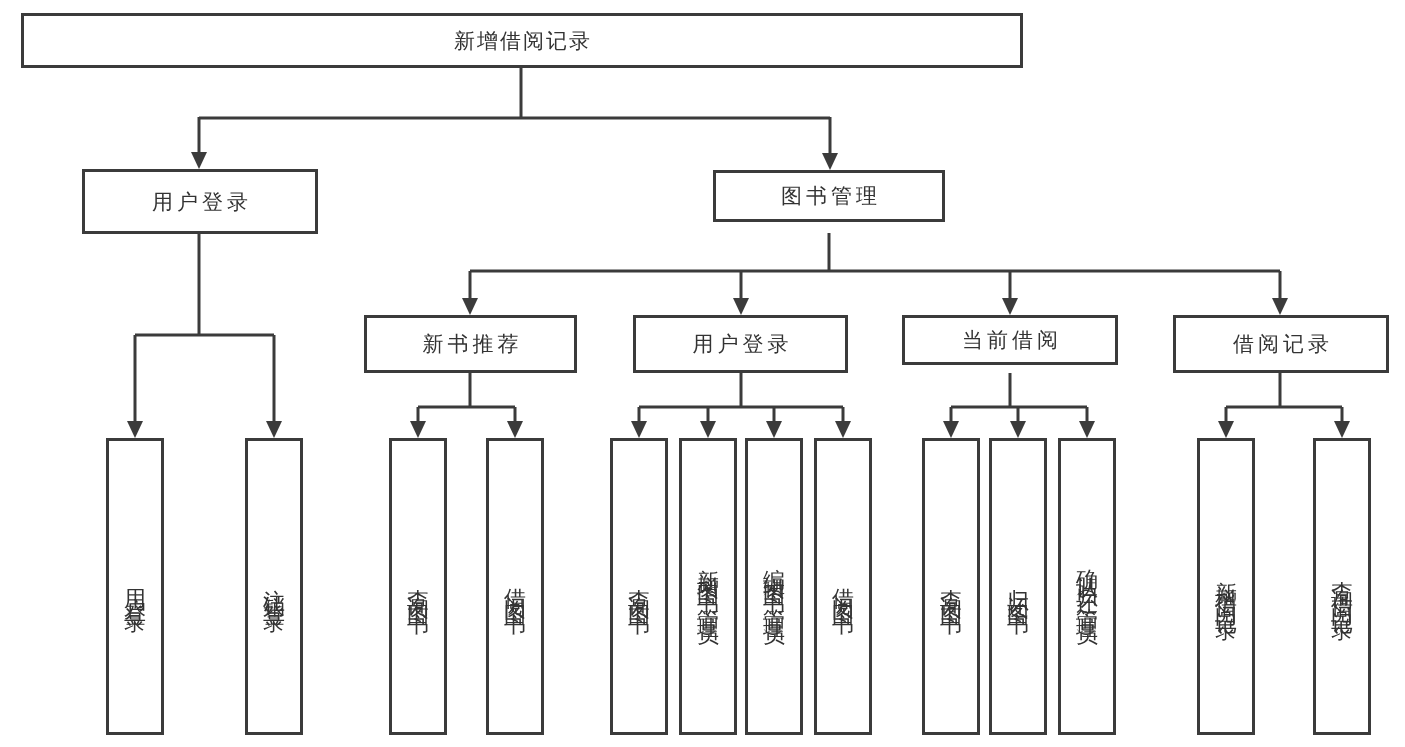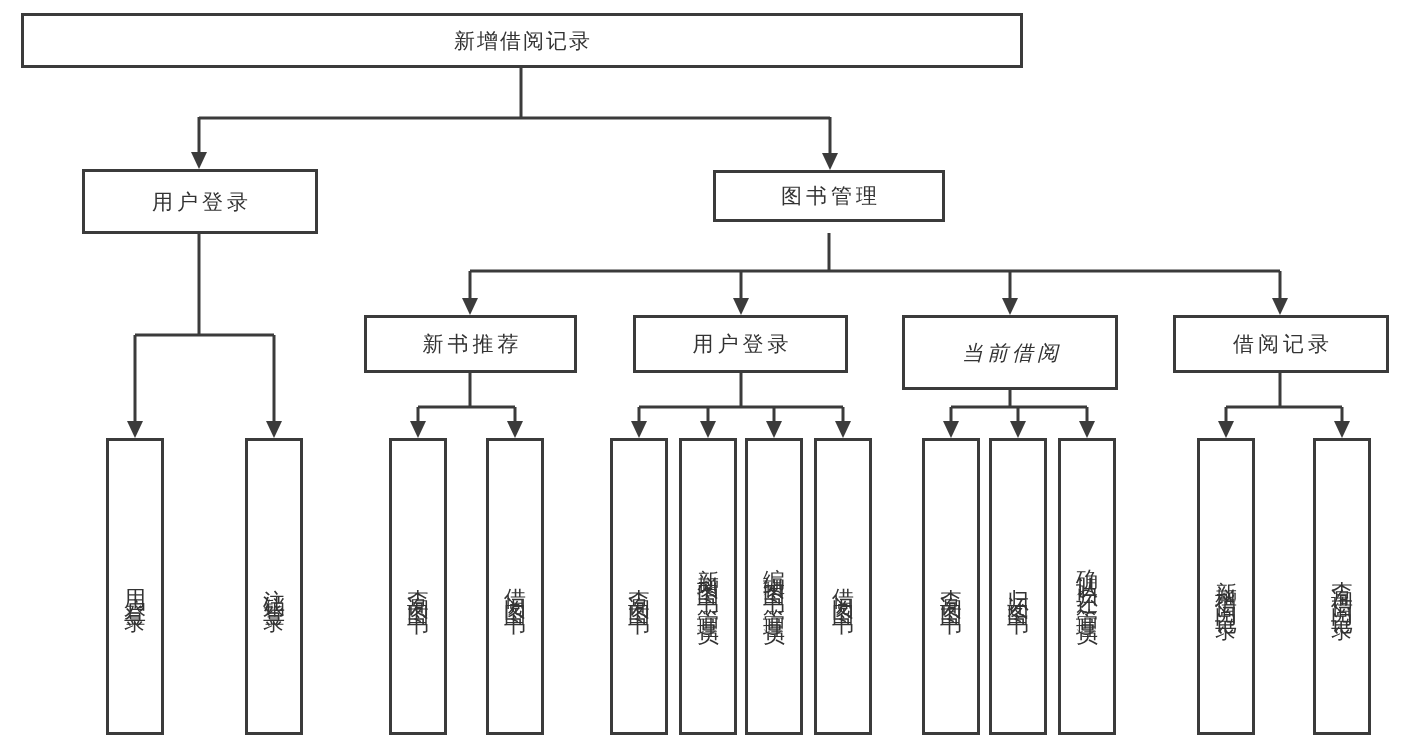--- a/index.html
+++ b/index.html
@@ -30,21 +30,21 @@
     align-items:center;
     justify-content:center;
     text-align:center;
   }
   .h-node{font-size:21px;letter-spacing:4px;text-indent:4px;}
   .node-root{left:21px;top:13px;width:1002px;height:55px;letter-spacing:2px;text-indent:2px;}
   .node-l2-user-login{left:82px;top:169px;width:236px;height:65px;}
   .node-l2-book-mgmt{left:713px;top:170px;width:232px;height:52px;}
   .node-l3-new-books{left:364px;top:315px;width:213px;height:58px;}
   .node-l3-borrow{left:633px;top:315px;width:215px;height:58px;}
-  .node-l3-current{left:902px;top:315px;width:216px;height:75px;font-style:italic;}
+  .node-l3-current{left:902px;top:315px;width:216px;height:50px;}
   .node-l3-records{left:1173px;top:315px;width:216px;height:58px;}
   .leaf{
     top:438px;width:58px;height:297px;
     writing-mode:vertical-rl;
     text-orientation:mixed;
     font-size:22px;
     letter-spacing:8px;
     line-height:1;
   }
   .leaf-1{left:106px;}

